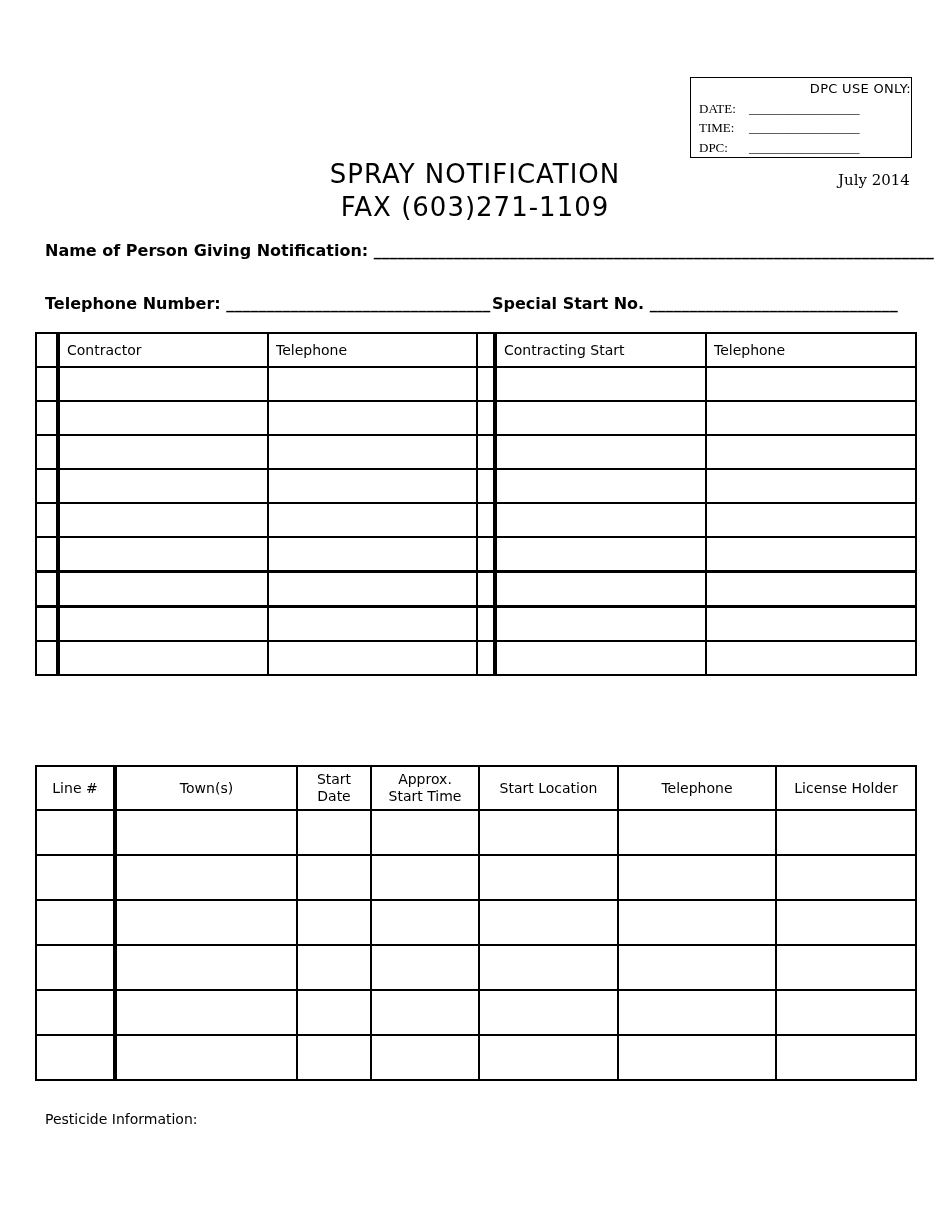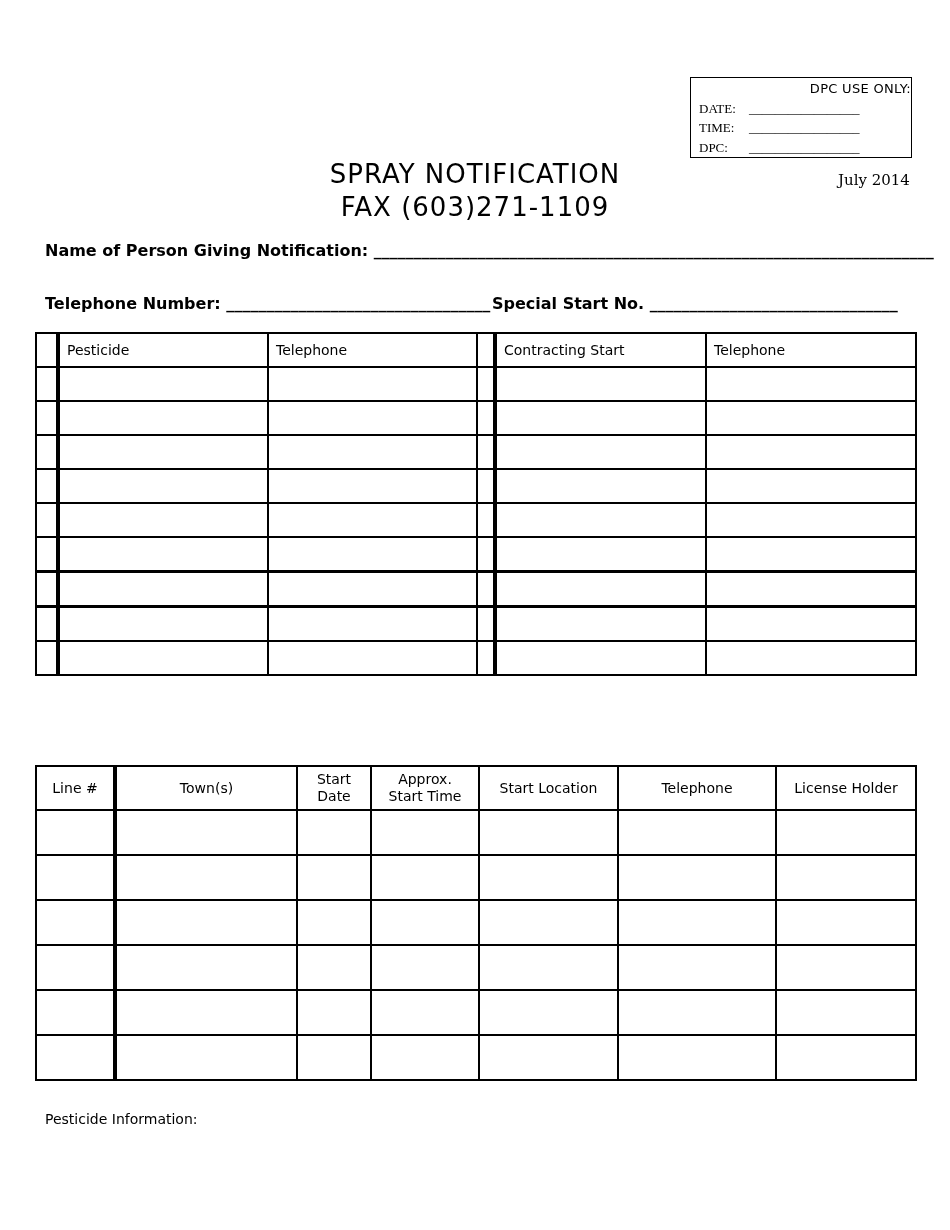--- a/index.html
+++ b/index.html
@@ -69,21 +69,21 @@
     <col style="width:22px">
       <col style="width:210px">
       <col style="width:209px">
       <col style="width:18px">
       <col style="width:211px">
       <col style="width:210px">
   </colgroup>
   <tbody>
       <tr>
     <td class="thick-r"></td>
-    <td class="hd">Pesticide</td>
+    <td class="hd">Contractor</td>
     <td class="hd">Telephone</td>
     <td class="thick-r"></td>
     <td class="hd">Contracting Start</td>
     <td class="hd">Telephone</td>
   </tr>
   <tr>
         <td class="thick-r"></td>
         <td></td>
         <td></td>
         <td class="thick-r"></td>

